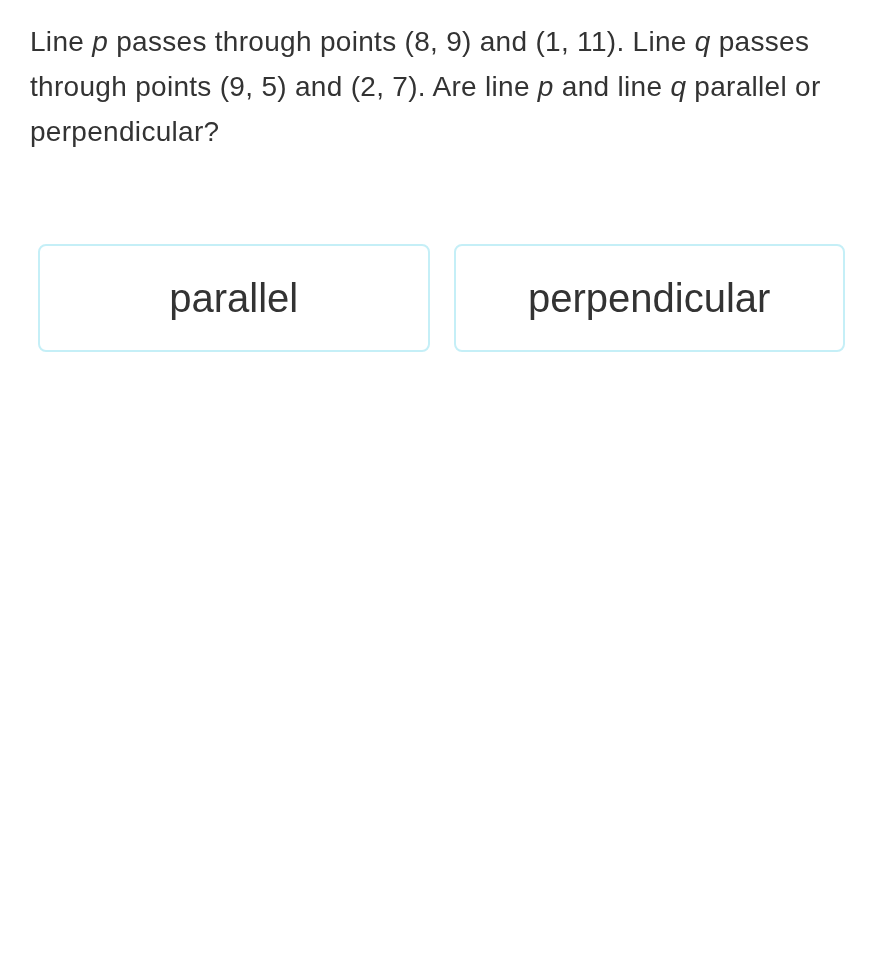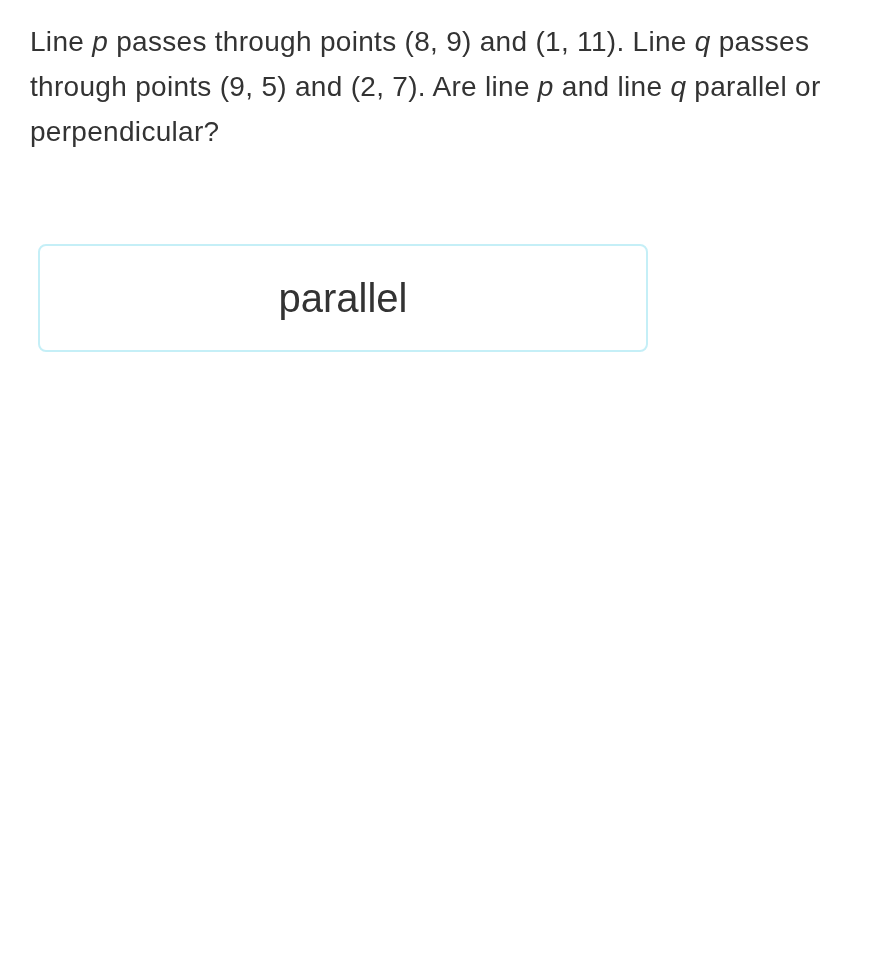--- a/index.html
+++ b/index.html
@@ -50,13 +50,16 @@
 <body>
 
 <div class="question">
   <span>Line </span><span class="italic">p</span><span> passes through points (8, 9) and (1, 11). Line </span><span class="italic">q</span><span> passes through points (9, 5) and (2, 7). Are line </span><span class="italic">p</span><span> and line </span><span class="italic">q</span><span> parallel or perpendicular?</span>
 </div>
 
 <div class="options">
   <button class="option-button">
     <span>parallel</span>
   </button>
+  <button class="option-button">
+    <span>perpendicular</span>
+  </button>
 </div>
 
 </body></html>

